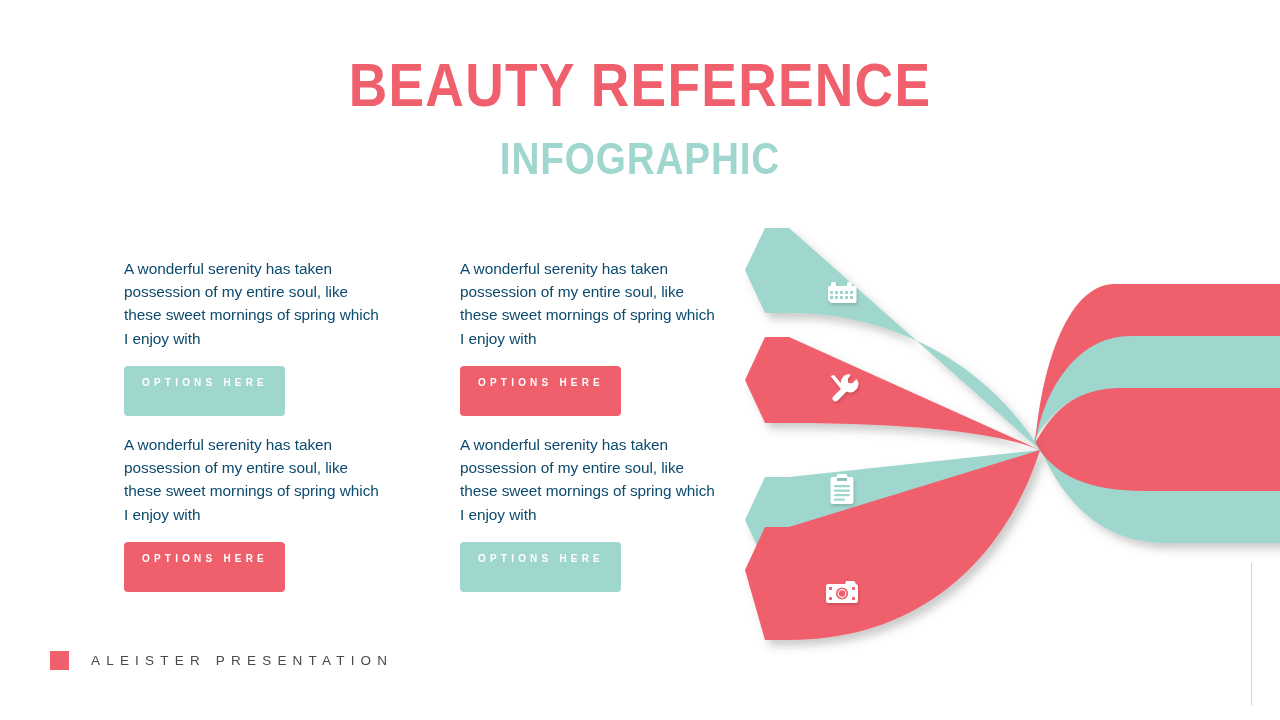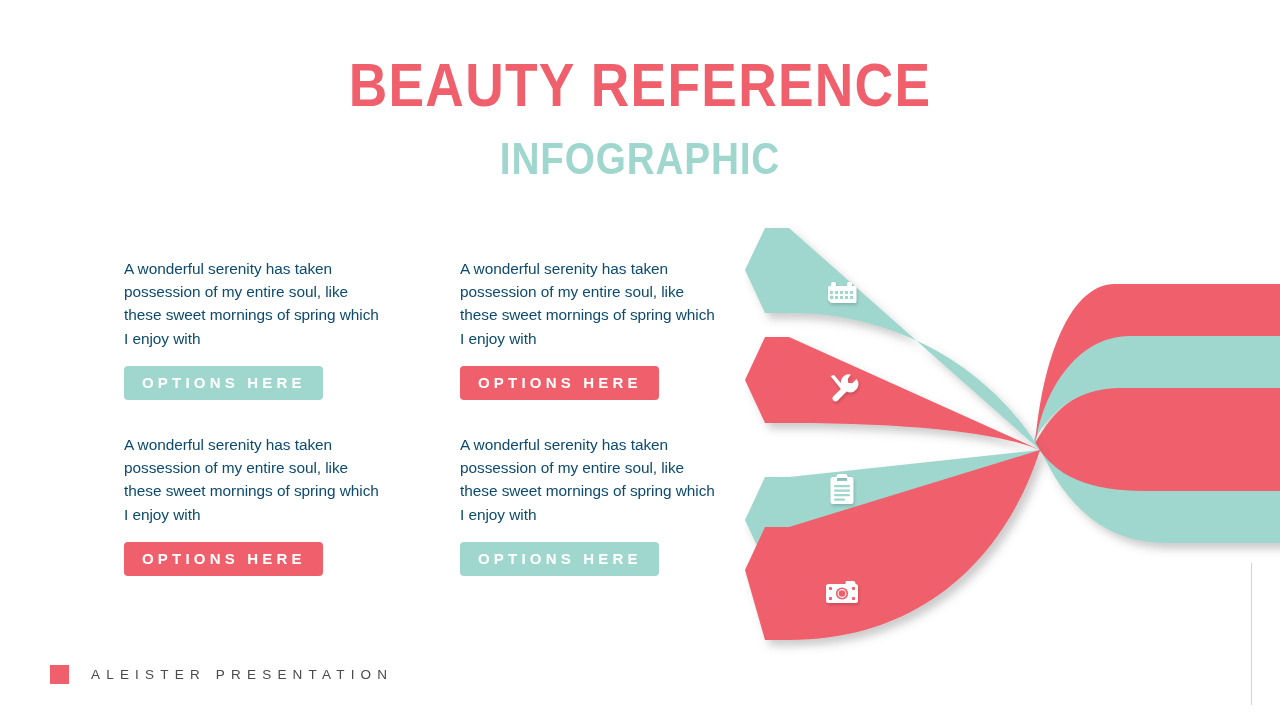--- a/index.html
+++ b/index.html
@@ -63,27 +63,27 @@
   .block .para {
     font-size: 15.4px;
     line-height: 23.2px;
     color: #0c4a6e;
     margin: 0;
     letter-spacing: -0.05px;
   }
   .opt-btn {
     display: inline-block;
     margin-top: 16px;
-    padding: 9px 17px 9px 18px;
+    padding: 9px 17px 25px 18px;
     border: none;
     border-radius: 4px;
     color: #ffffff;
     font-family: "Liberation Sans Narrow", "Liberation Sans", sans-serif;
     font-weight: 700;
-    font-size: 15px;
+    font-size: 10px;
     line-height: 16px;
     letter-spacing: 4.2px;
     text-transform: uppercase;
     cursor: pointer;
     white-space: nowrap;
   }
   .opt-btn.teal { background: #9FD6CE; }
   .opt-btn.red  { background: #F05F6C; }
 
   .block-0 { left: 124px; top: 257px; }
@@ -124,21 +124,21 @@
     top: 563px;
     width: 1px;
     height: 142px;
     background: #d4d4d6;
   }
 
   
   .footer {
     position: absolute;
     left: 50px;
-    top: 665px;
+    top: 651px;
     display: flex;
     align-items: center;
   }
   .footer-mark {
     width: 19px;
     height: 19px;
     background: #F05F6C;
     flex: 0 0 auto;
   }
   .footer-text {

